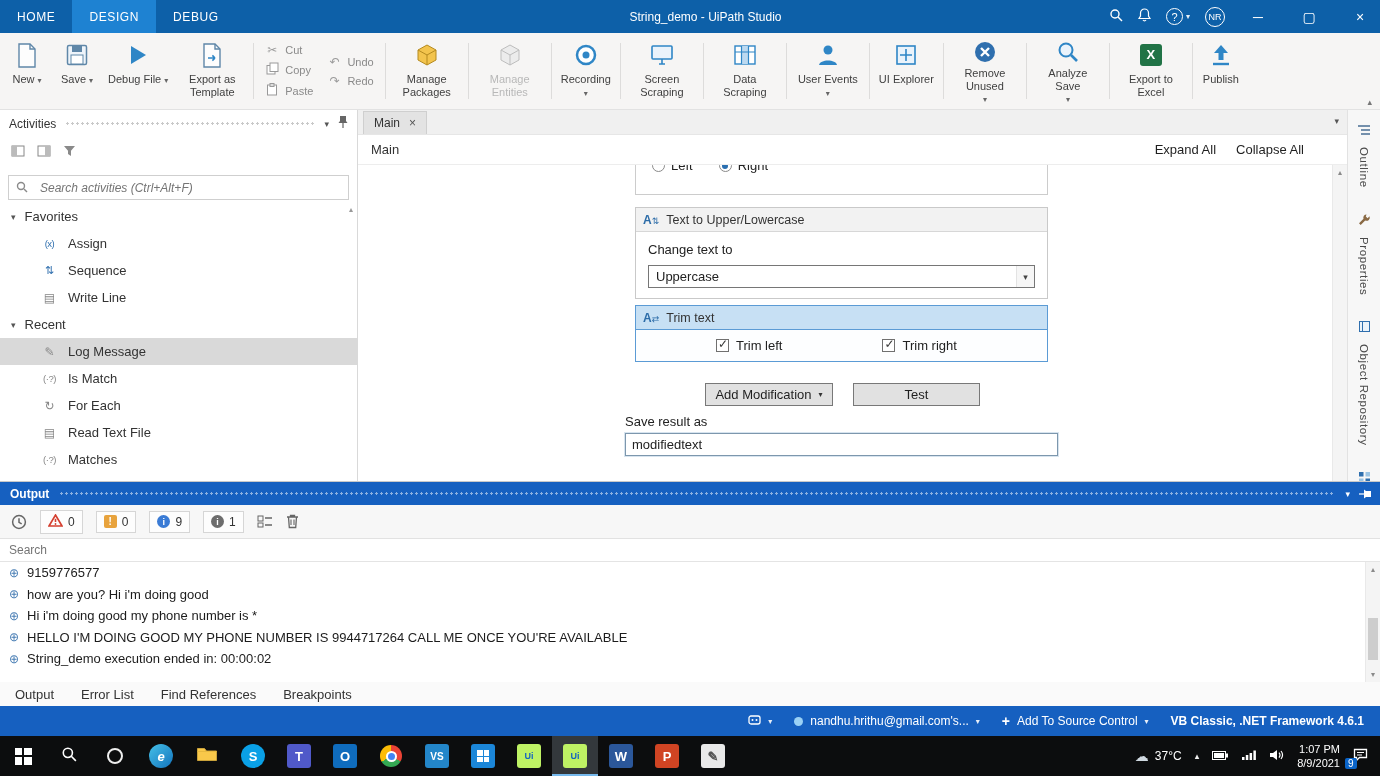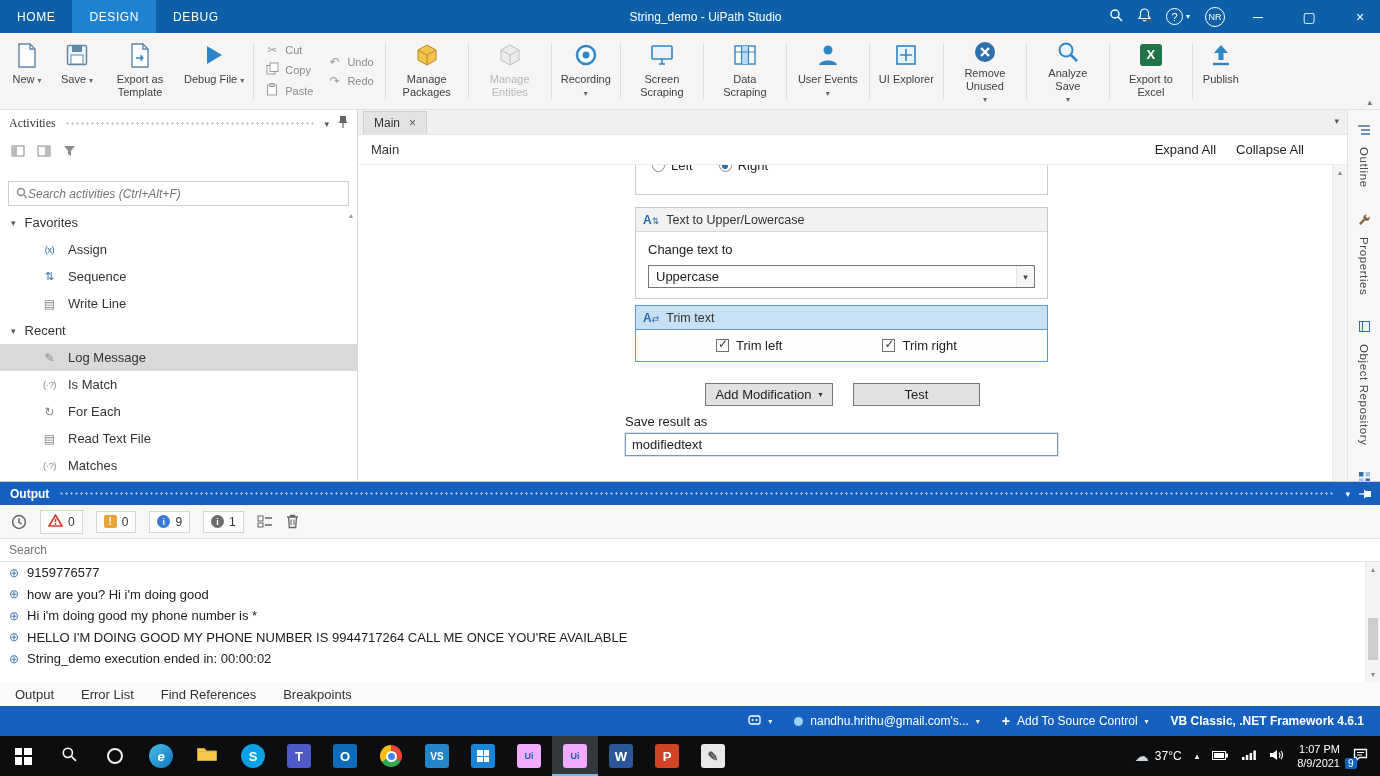--- a/index.html
+++ b/index.html
@@ -31,25 +31,25 @@
   .rb-small .g{width:14px;text-align:center;color:#9a9a9a;font-size:12px;}
   .xl-ic{width:22px;height:22px;background:#217346;border-radius:3px;color:#fff;font-weight:bold;font-size:13px;display:flex;align-items:center;justify-content:center;}
   .ribbon-collapse{position:absolute;right:8px;bottom:2px;font-size:9px;color:#777;}
 
   
   .main-row{flex:0 0 371px;display:flex;min-height:0;}
 
   
   .activities{width:358px;flex:0 0 358px;border-right:1px solid #d9d9d9;background:#fff;display:flex;flex-direction:column;}
   .act-header{height:27px;display:flex;align-items:center;padding:0 9px;gap:9px;}
-  .act-title{font-size:12px;color:#333;font-family:Liberation Serif, serif;}
+  .act-title{font-size:12px;color:#333;}
   .dotted{flex:1;height:5px;background-image:radial-gradient(#c9c9c9 1px,transparent 1.2px);background-size:5px 5px;}
   .hdr-ic{font-size:9px;color:#555;}
   .act-tools{height:30px;display:flex;align-items:center;gap:12px;padding:0 11px;}
-  .act-search{margin:14px 8px 3px;height:25px;border:1px solid #cfcfcf;display:flex;align-items:center;padding:0 7px;gap:0;background:#fff;}
+  .act-search{margin:8px 8px 3px;height:25px;border:1px solid #cfcfcf;display:flex;align-items:center;padding:0 7px;gap:12px;background:#fff;}
   .act-search input{border:0;outline:0;flex:1;font-size:12px;font-style:italic;color:#888;background:transparent;}
   .tree{flex:1;overflow:hidden;position:relative;}
   .tree-row{height:27px;display:flex;align-items:center;gap:9px;padding:0 11px;font-size:13px;color:#333;}
   .tree-item{padding-left:40px;}
   .tree-item.selected{background:#d9d9d9;}
   .chev{font-size:9px;color:#555;}
   .ti{width:19px;text-align:center;color:#868686;font-size:12px;flex:0 0 19px;}
   .ti.blue{color:#2f6fae;font-size:11px;}
   .ti.paren{font-size:9.5px;letter-spacing:-.5px;}
   .tree-sb{position:absolute;top:2px;right:1px;width:10px;height:120px;}
@@ -143,21 +143,21 @@
   .tb-app{width:46px;height:40px;display:flex;align-items:center;justify-content:center;position:relative;}
   .tb-app.active{background:#33383c;box-shadow:inset 0 -2px 0 #76b9ed;}
   .appic{width:24px;height:24px;border-radius:3px;display:flex;align-items:center;justify-content:center;font-size:13px;font-weight:bold;color:#fff;}
   .winlogo{width:17px;height:17px;display:grid;grid-template-columns:1fr 1fr;grid-template-rows:1fr 1fr;gap:2px;}
   .winlogo span{background:#fff;}
   .ring{width:16px;height:16px;border:2px solid #eee;border-radius:50%;}
   .circ{border-radius:50% !important;}
   .chrome-o{width:22px;height:22px;border-radius:50%;background:conic-gradient(#ea4335 0 33%,#34a853 0 66%,#fbbc05 0 100%);display:flex;align-items:center;justify-content:center;}
   .chrome-i{width:11px;height:11px;border-radius:50%;background:#fff;display:flex;align-items:center;justify-content:center;}
   .chrome-c{width:7px;height:7px;border-radius:50%;background:#4285f4;}
-  .ui-sq{background:#f0abfc;color:#1665c0;font-size:9px;}
+  .ui-sq{background:#bef264;color:#1665c0;font-size:9px;}
   .tray{margin-left:auto;display:flex;align-items:center;gap:13px;padding-right:12px;font-size:12px;}
   .tray .weather{display:flex;align-items:center;gap:6px;}
   .cloud{color:#cfd8e0;font-size:14px;}
   .tray-chev{font-size:9px;color:#eee;}
   .clockblk{text-align:right;font-size:11px;line-height:1.3;}
   .ac-wrap{position:relative;display:flex;align-items:center;}
   .ac-badge{position:absolute;left:-8px;bottom:-4px;background:#0a64c8;color:#fff;font-size:10px;padding:0 3px;border-radius:2px;}
 </style>
 </head>
 <body>
@@ -210,35 +210,35 @@
           <svg width="22" height="22" viewBox="0 0 22 22">
             <rect x="1.5" y="1.5" width="19" height="19" rx="1.5" fill="#eef4fa" stroke="#5f87a8" stroke-width="1.5"></rect>
             <rect x="6" y="2" width="10" height="6" fill="#5f87a8"></rect>
             <rect x="5" y="11" width="12" height="9" fill="#fff" stroke="#5f87a8"></rect>
           </svg>
         </span>
       <span class="rb-lbl"><span>Save</span> <span class="rb-caret">▾</span></span>
     </div>
     <div class="rb-btn">
       <span class="ic">
+          <svg width="22" height="24" viewBox="0 0 22 24">
+            <path d="M4 3 19 12 4 21z" fill="#2f86c6"></path>
+          </svg>
+        </span>
+      <span class="rb-lbl"><span>Debug File</span> <span class="rb-caret">▾</span></span>
+    </div>
+    <div class="rb-btn">
+      <span class="ic">
           <svg width="20" height="25" viewBox="0 0 20 25">
             <path d="M2 1h11l5 5v18H2z" fill="#fdfdfd" stroke="#5f87a8" stroke-width="1.4"></path>
             <path d="M13 1v5h5" fill="none" stroke="#5f87a8" stroke-width="1.4"></path>
             <path d="M6 15h7m0 0-2.6-2.6M13 15l-2.6 2.6" stroke="#2f86c6" stroke-width="1.5" fill="none"></path>
           </svg>
         </span>
       <span class="rb-lbl">Export as Template</span>
-    </div>
-    <div class="rb-btn">
-      <span class="ic">
-          <svg width="22" height="24" viewBox="0 0 22 24">
-            <path d="M4 3 19 12 4 21z" fill="#2f86c6"></path>
-          </svg>
-        </span>
-      <span class="rb-lbl"><span>Debug File</span> <span class="rb-caret">▾</span></span>
     </div>
     <div class="rb-sep"></div>
 
     <div class="rb-smallwrap">
       <div class="rb-smallcol">
         <div class="rb-small">
             <span class="g">✂</span>
             <span>Cut</span>
           </div>
         <div class="rb-small">

